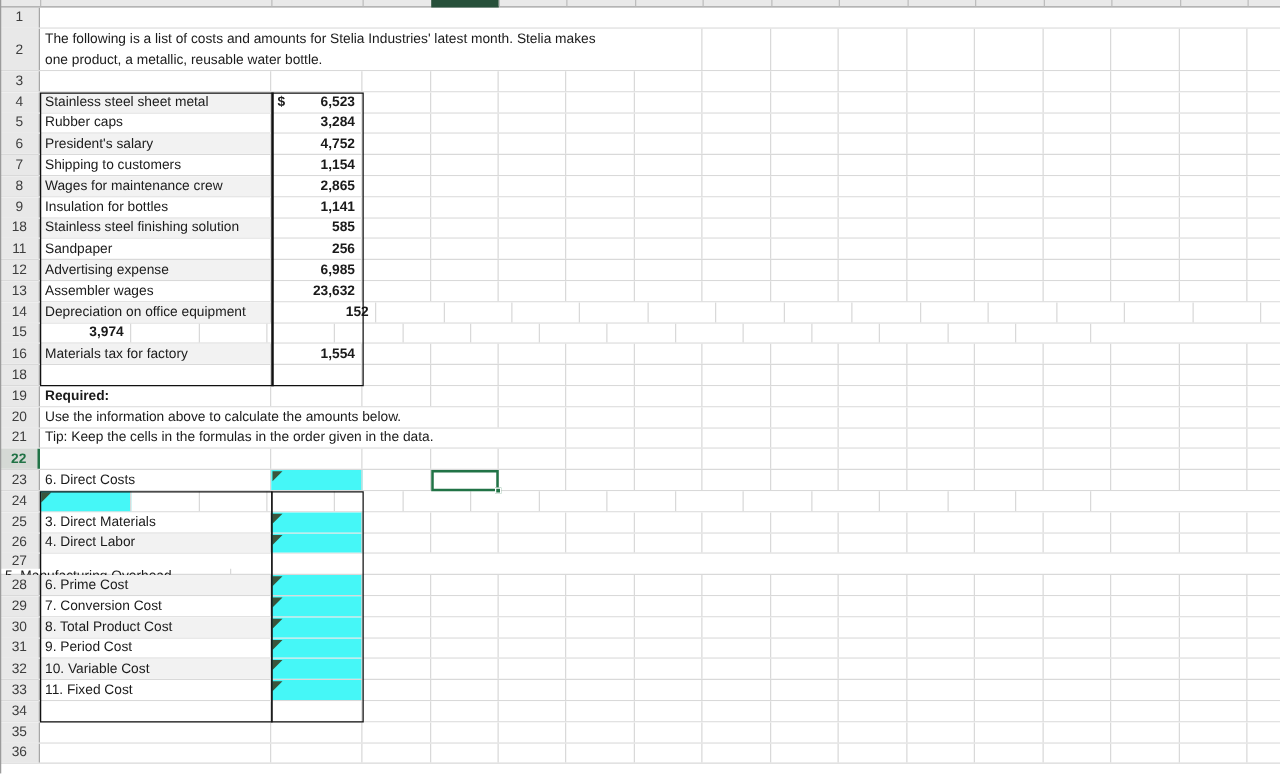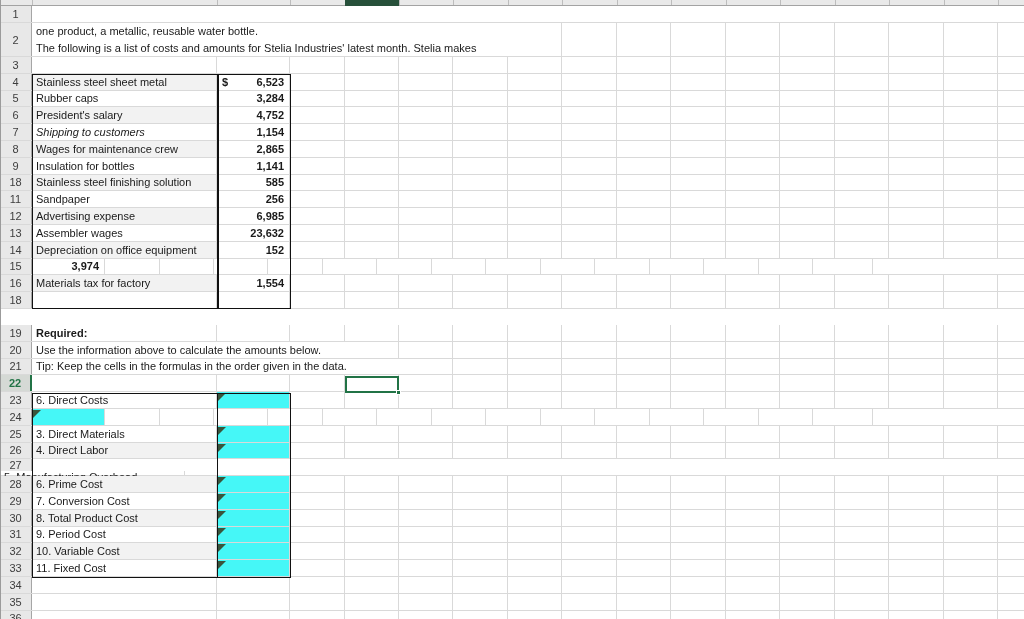--- a/index.html
+++ b/index.html
@@ -68,22 +68,22 @@
       <div class="tick" style="left: 998px;"></div>
     </div>
   <div class="gridbody" id="gridbody">
       <div class="row" style="height: 17px;">
         <div class="rowhdr">1</div>
         <div class="cell noline" style="width: 992px;"></div>
       </div>
       <div class="row" style="height: 34px;">
         <div class="rowhdr">2</div>
         <div class="cell noline" style="width: 476px; display: block;">
+          <div class="introcell">The following is a list of costs and amounts for Stelia Industries' latest month. Stelia makes</div>
           <div class="introcell">one product, a metallic, reusable water bottle.</div>
-          <div class="introcell">The following is a list of costs and amounts for Stelia Industries' latest month. Stelia makes</div>
         </div>
         <div class="cell" style="width: 54px;"></div>
         <div class="cell" style="width: 55px;"></div>
         <div class="cell" style="width: 54px;"></div>
         <div class="cell" style="width: 55px;"></div>
         <div class="cell" style="width: 54px;"></div>
         <div class="cell" style="width: 55px;"></div>
         <div class="cell" style="width: 54px;"></div>
         <div class="cell" style="width: 55px;"></div>
         <div class="cell" style="width: 54px;"></div>
@@ -163,21 +163,21 @@
         <div class="cell" style="width: 55px;"></div>
         <div class="cell" style="width: 54px;"></div>
         <div class="cell" style="width: 55px;"></div>
         <div class="cell" style="width: 54px;"></div>
         <div class="cell" style="width: 55px;"></div>
         <div class="cell" style="width: 54px;"></div>
         <div class="cell" style="width: 60px;"></div>
       </div>
       <div class="row" style="height: 16.8px;">
         <div class="rowhdr">7</div>
-        <div class="cell label" style="width: 185px; font-style: italic;">Shipping to customers</div>
+        <div class="cell label" style="width: 185px;">Shipping to customers</div>
         <div class="cell num" style="width: 73px;">1,154</div>
         <div class="cell" style="width: 55px;"></div>
         <div class="cell" style="width: 54px;"></div>
         <div class="cell" style="width: 54px;"></div>
         <div class="cell" style="width: 55px;"></div>
         <div class="cell" style="width: 54px;"></div>
         <div class="cell" style="width: 55px;"></div>
         <div class="cell" style="width: 54px;"></div>
         <div class="cell" style="width: 55px;"></div>
         <div class="cell" style="width: 54px;"></div>
@@ -297,21 +297,21 @@
         <div class="cell" style="width: 54px;"></div>
         <div class="cell" style="width: 55px;"></div>
         <div class="cell" style="width: 54px;"></div>
         <div class="cell" style="width: 55px;"></div>
         <div class="cell" style="width: 54px;"></div>
         <div class="cell" style="width: 60px;"></div>
       </div>
       <div class="row" style="height: 16.8px;">
         <div class="rowhdr">14</div>
         <div class="cell label band" style="width: 185px;">Depreciation on office equipment</div>
-        <div class="cell num" style="width: 73px;">152</div>
+        <div class="cell num" style="width: 84px;">152</div>
         <div class="cell" style="width: 55px;"></div>
         <div class="cell" style="width: 54px;"></div>
         <div class="cell" style="width: 54px;"></div>
         <div class="cell" style="width: 55px;"></div>
         <div class="cell" style="width: 54px;"></div>
         <div class="cell" style="width: 55px;"></div>
         <div class="cell" style="width: 54px;"></div>
         <div class="cell" style="width: 55px;"></div>
         <div class="cell" style="width: 54px;"></div>
         <div class="cell" style="width: 55px;"></div>
@@ -369,21 +369,21 @@
         <div class="cell" style="width: 55px;"></div>
         <div class="cell" style="width: 54px;"></div>
         <div class="cell" style="width: 55px;"></div>
         <div class="cell" style="width: 54px;"></div>
         <div class="cell" style="width: 55px;"></div>
         <div class="cell" style="width: 54px;"></div>
         <div class="cell" style="width: 55px;"></div>
         <div class="cell" style="width: 54px;"></div>
         <div class="cell" style="width: 60px;"></div>
       </div>
-      <div class="row" style="height: 16.8px; margin-top: 16px;">
+      <div class="row" style="height: 16.8px;">
         <div class="rowhdr">19</div>
         <div class="cell label bold" style="width: 185px;">Required:</div>
         <div class="cell" style="width: 73px;"></div>
         <div class="cell" style="width: 55px;"></div>
         <div class="cell" style="width: 54px;"></div>
         <div class="cell" style="width: 54px;"></div>
         <div class="cell" style="width: 55px;"></div>
         <div class="cell" style="width: 54px;"></div>
         <div class="cell" style="width: 55px;"></div>
         <div class="cell" style="width: 54px;"></div>

